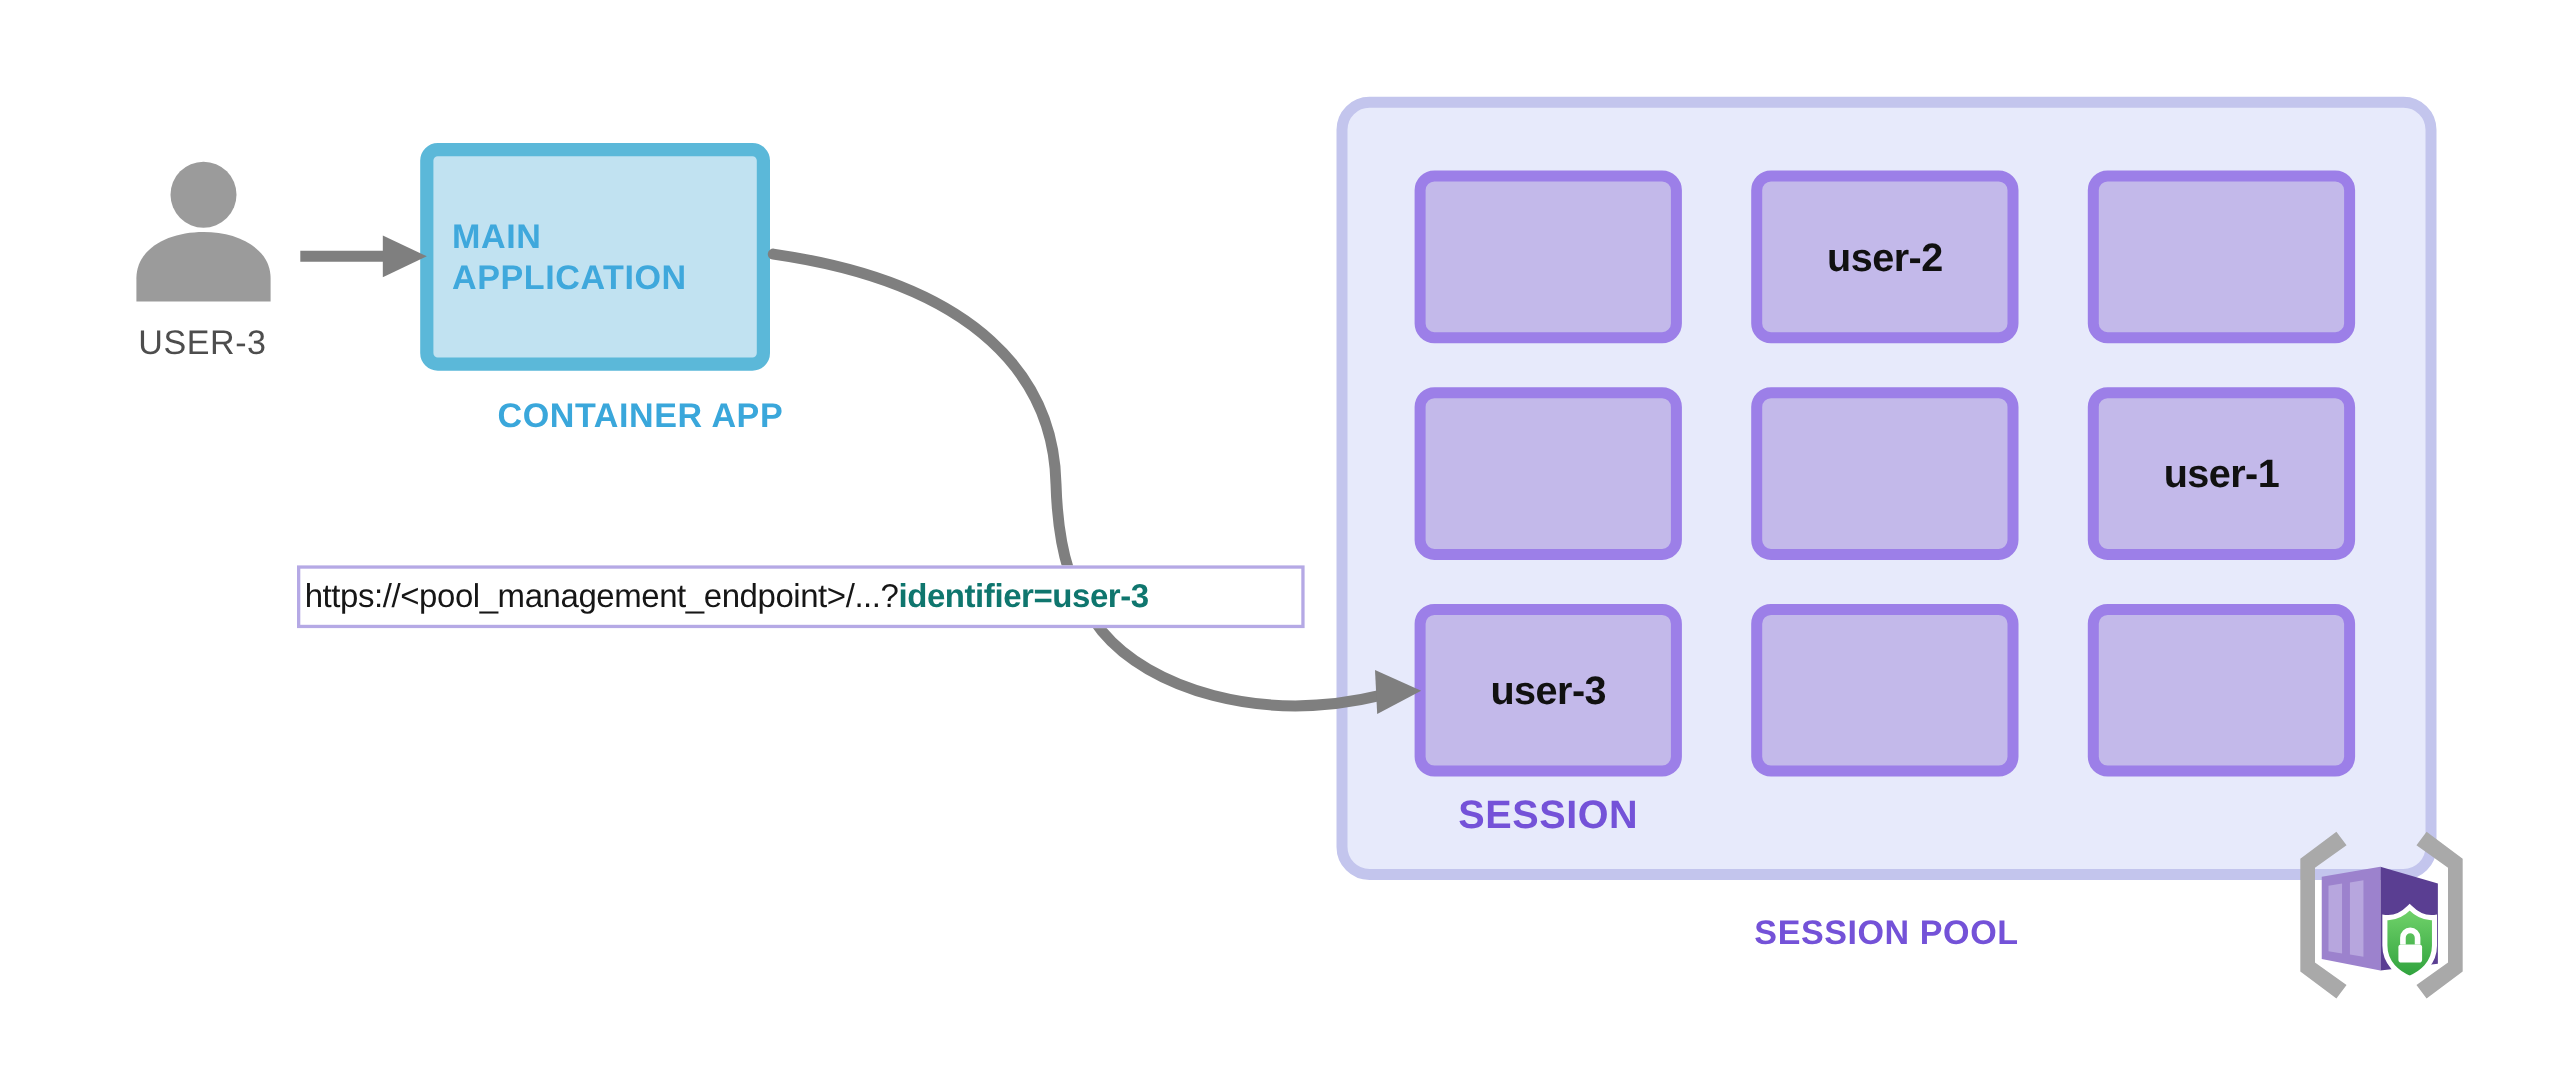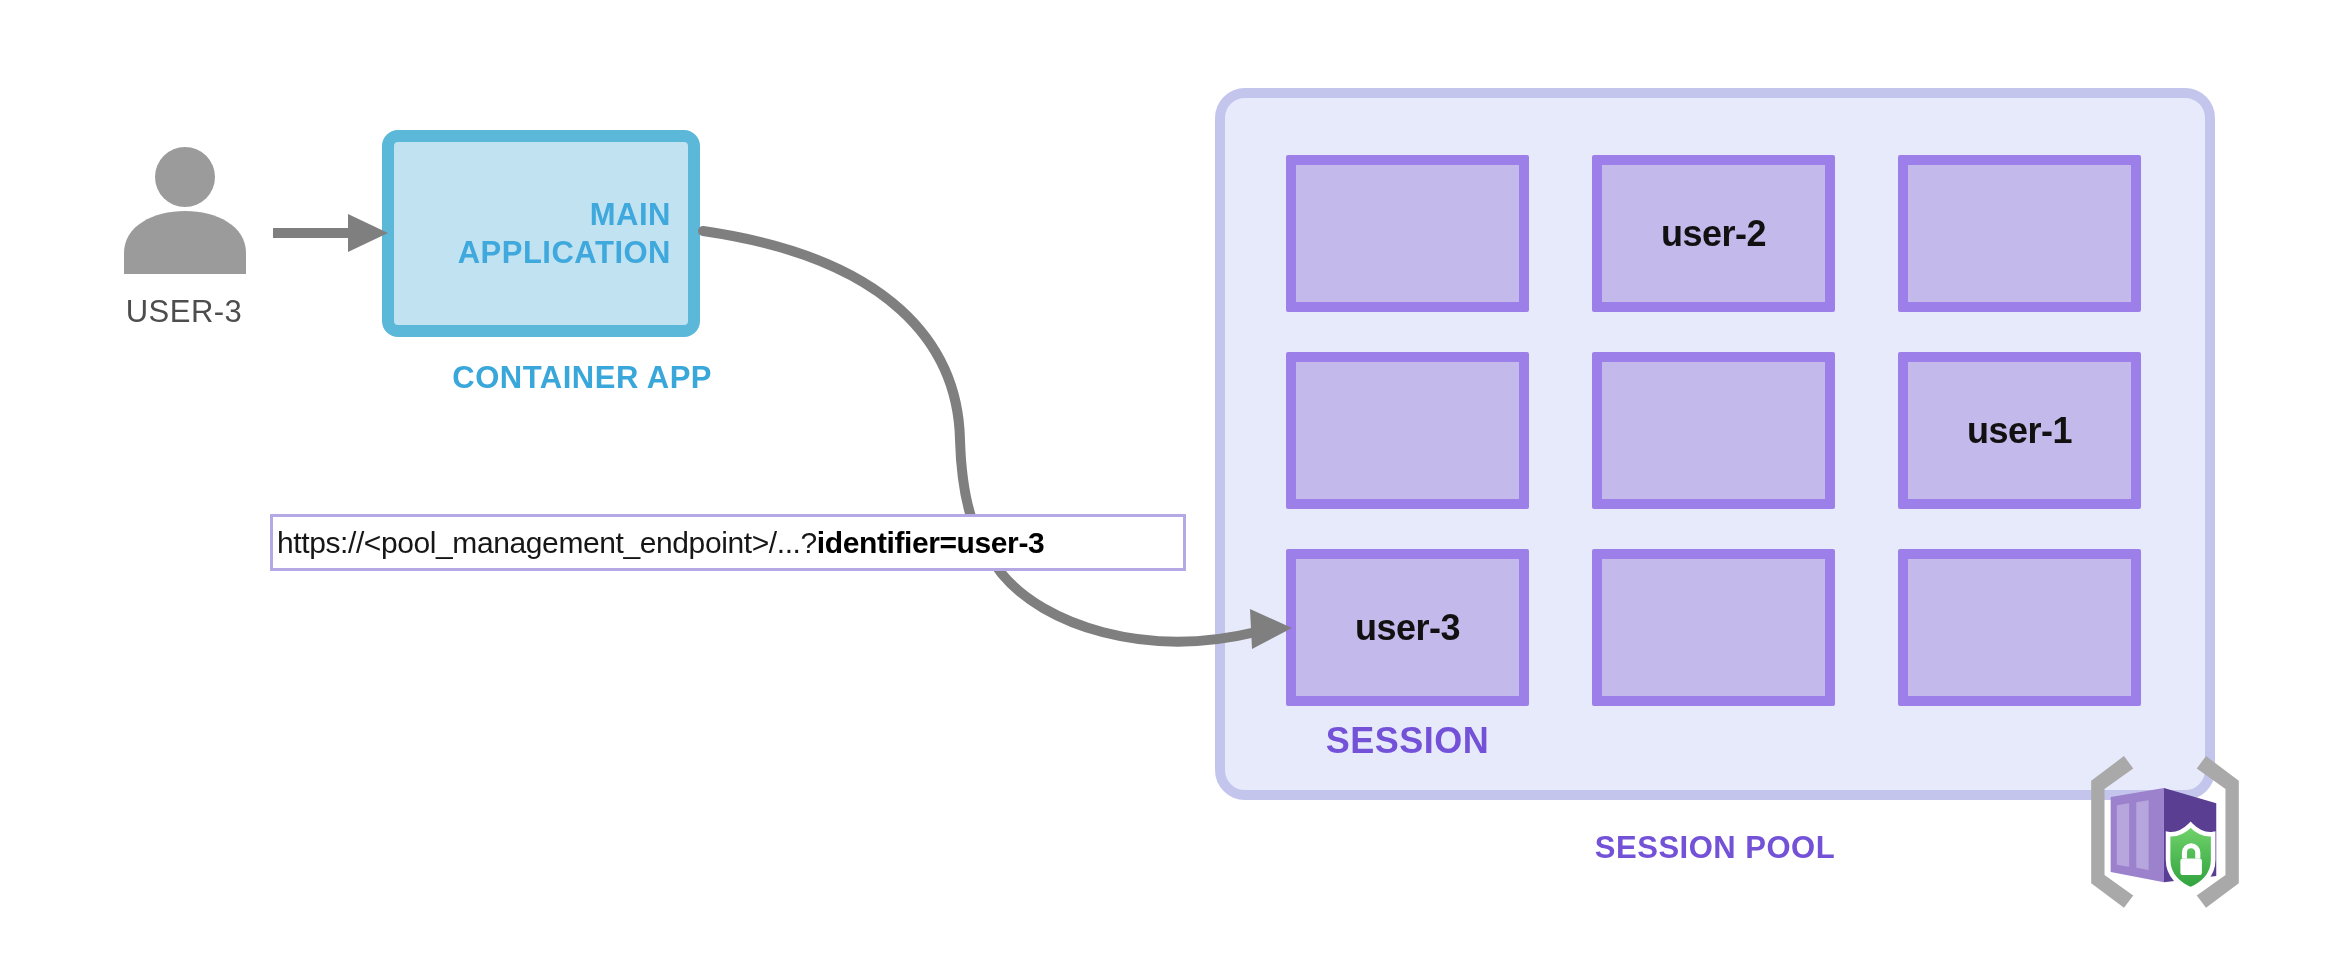--- a/index.html
+++ b/index.html
@@ -24,21 +24,21 @@
     left:382px;top:130px;width:318px;height:207px;
     box-sizing:border-box;
     background:#c1e2f1;
     border:12px solid #5bb8d9;
     border-radius:16px;
     display:flex;align-items:center;justify-content:center;
     z-index:1;
   }
   .app-box-label{
     width:260px;
-    text-align:right;
+    text-align:left;
     font-size:31px;font-weight:700;color:#3fa8dc;
     line-height:1.22;letter-spacing:0.5px;
   }
   .app-caption{
     left:372px;top:360px;width:340px;
     text-align:right;
     font-size:31px;font-weight:700;color:#3aa7db;letter-spacing:0.5px;
   }
 
   
@@ -52,21 +52,21 @@
     border:3px solid #b5a9e5;
     display:flex;align-items:center;
     padding-left:4px;
     z-index:3;
     white-space:nowrap;
   }
   .url-box .url-prefix{
     font-size:30px;font-weight:400;color:#161616;letter-spacing:-0.4px;
   }
   .url-box .url-bold{
-    font-size:30px;font-weight:700;color:#000000;letter-spacing:-0.4px;
+    font-size:30px;font-weight:700;color:#0f766e;letter-spacing:-0.4px;
   }
 
   
   .pool{
     left:1215px;top:88px;width:1000px;height:712px;
     box-sizing:border-box;
     background:#e7eafb;
     border:10px solid #c3c5ed;
     border-radius:30px;
     z-index:1;
@@ -75,21 +75,21 @@
     position:absolute;left:61px;top:57px;
     display:grid;
     grid-template-columns:repeat(3,243px);
     grid-template-rows:repeat(3,157px);
     column-gap:63px;row-gap:40px;
   }
   .session-box{
     box-sizing:border-box;
     background:#c3b9ea;
     border:10px solid #9c7fe8;
-    border-radius:2px;
+    border-radius:18px;
     display:flex;align-items:center;justify-content:center;
   }
   .session-box-label{
     font-size:36px;font-weight:700;color:#111111;letter-spacing:-0.5px;
   }
   .session-caption{
     position:absolute;left:61px;top:622px;width:243px;
     text-align:center;
     font-size:36px;font-weight:700;color:#7452d8;letter-spacing:0.5px;
   }

